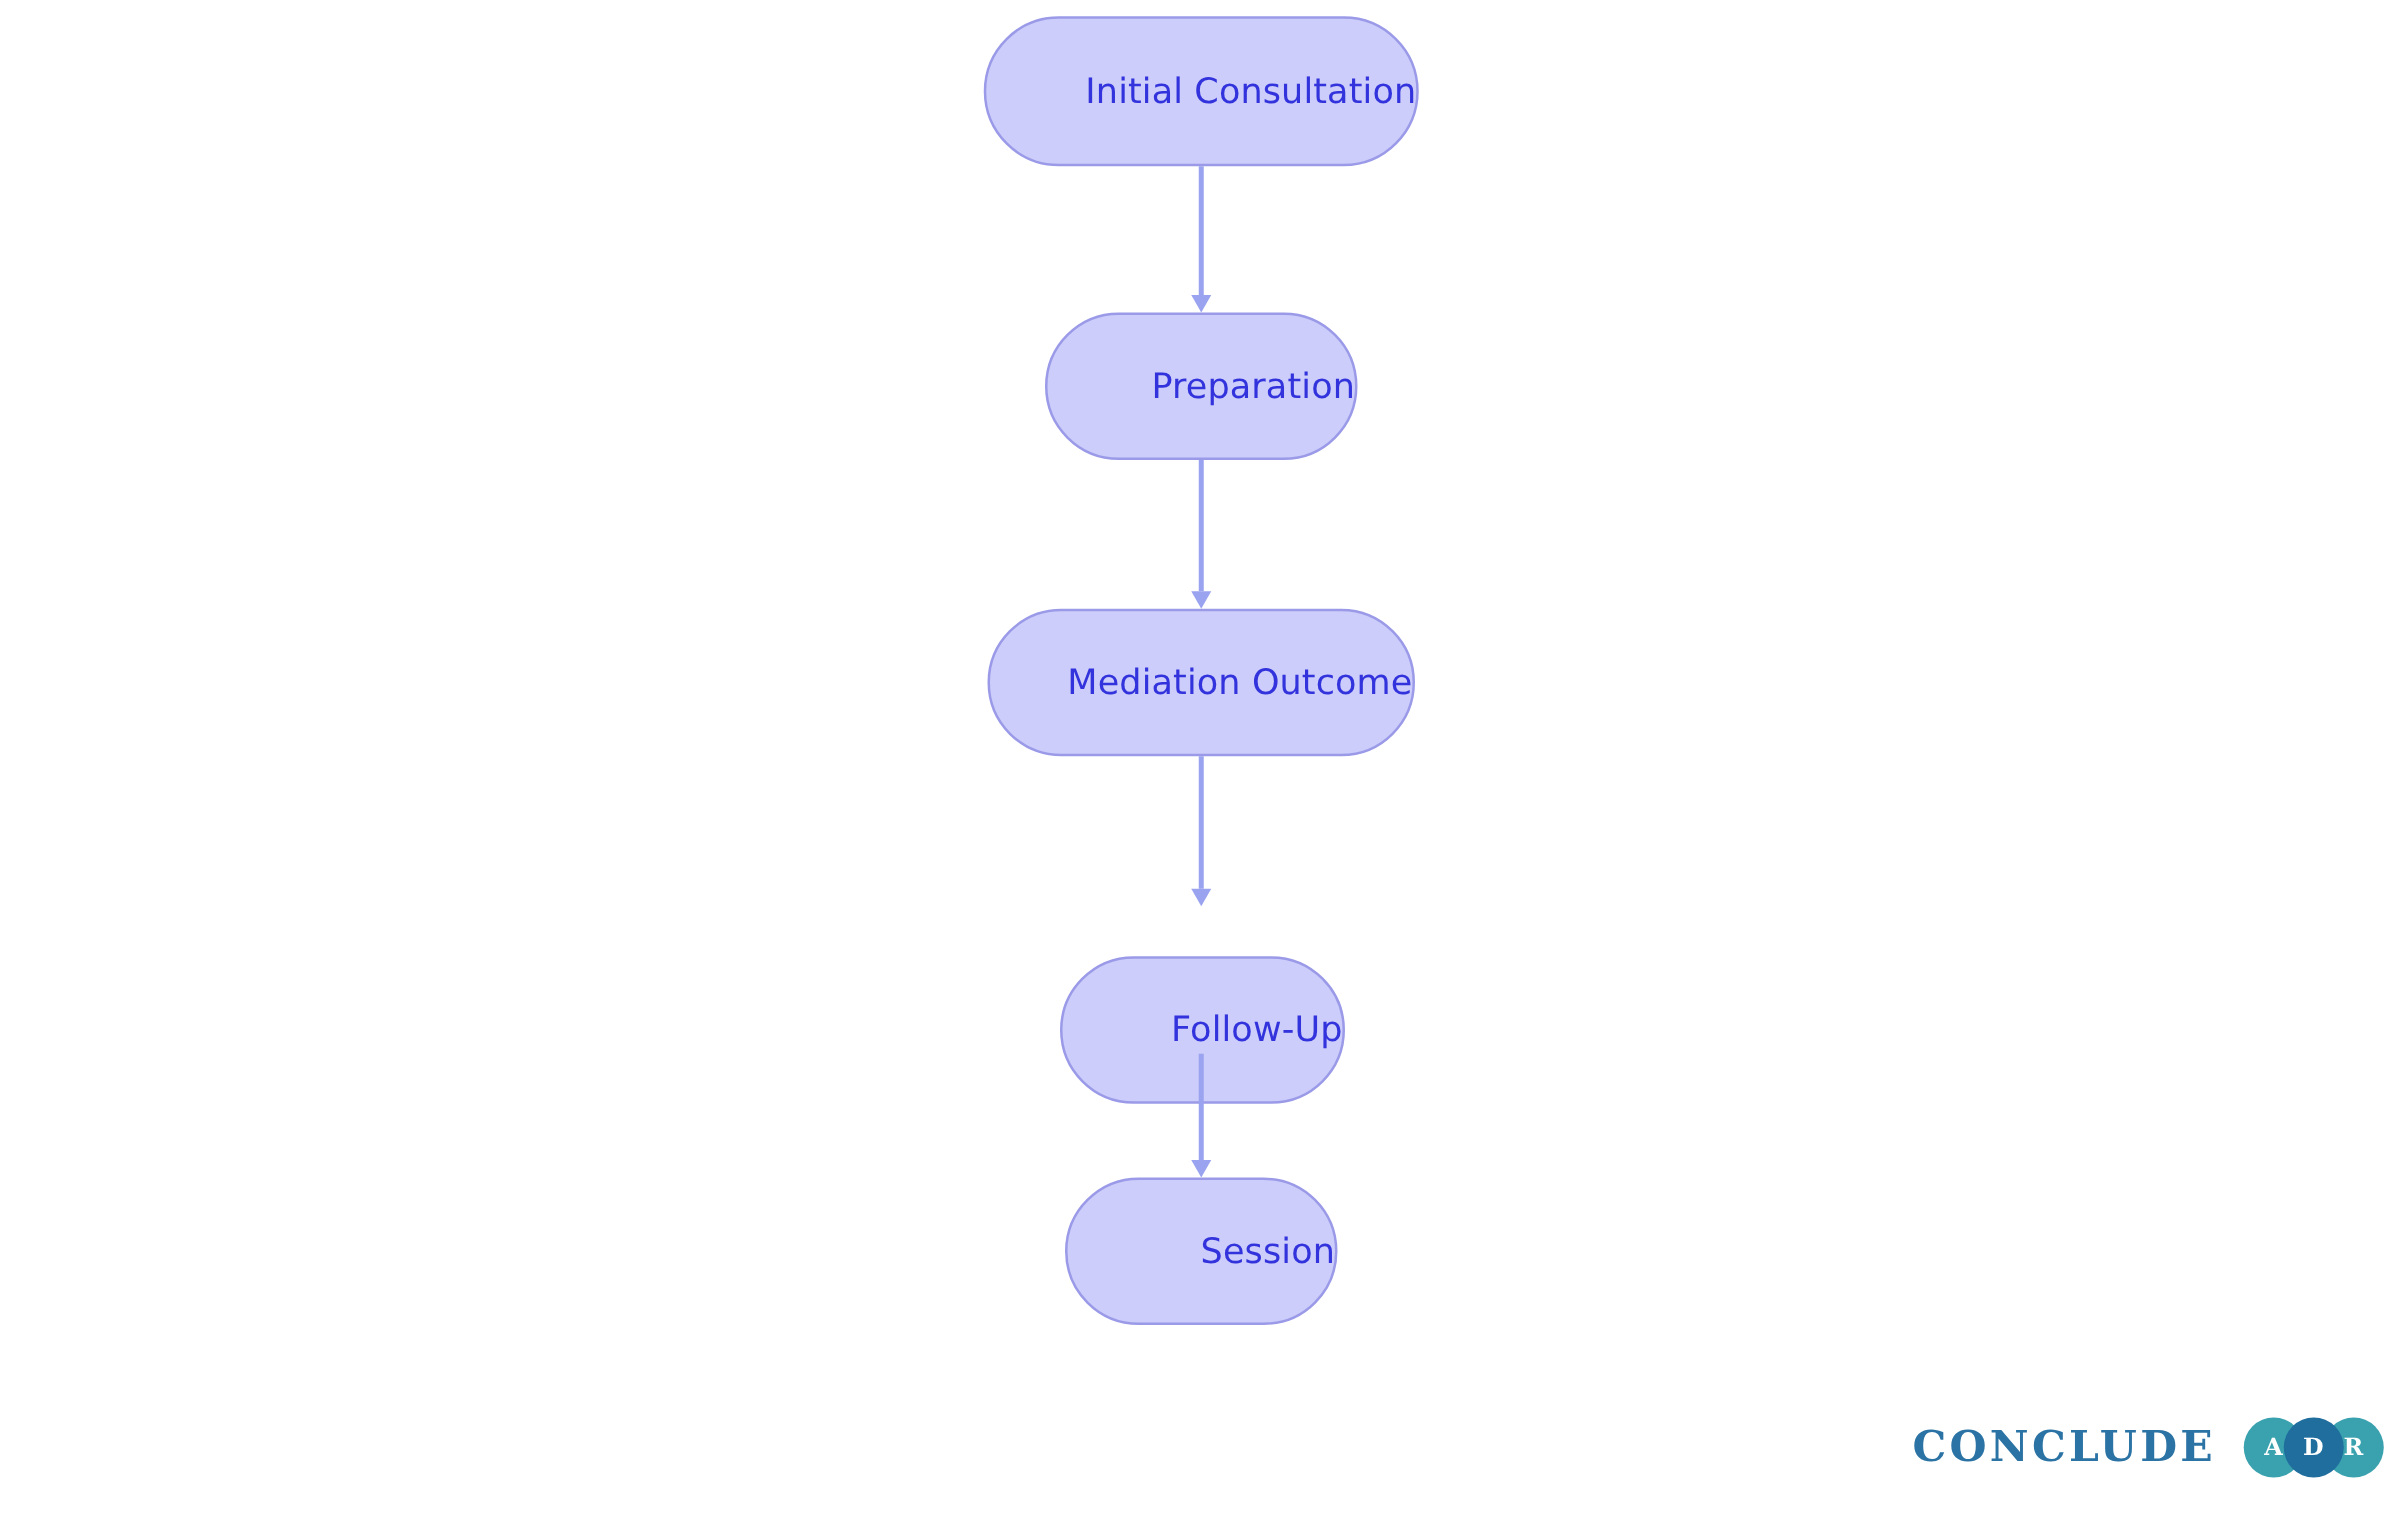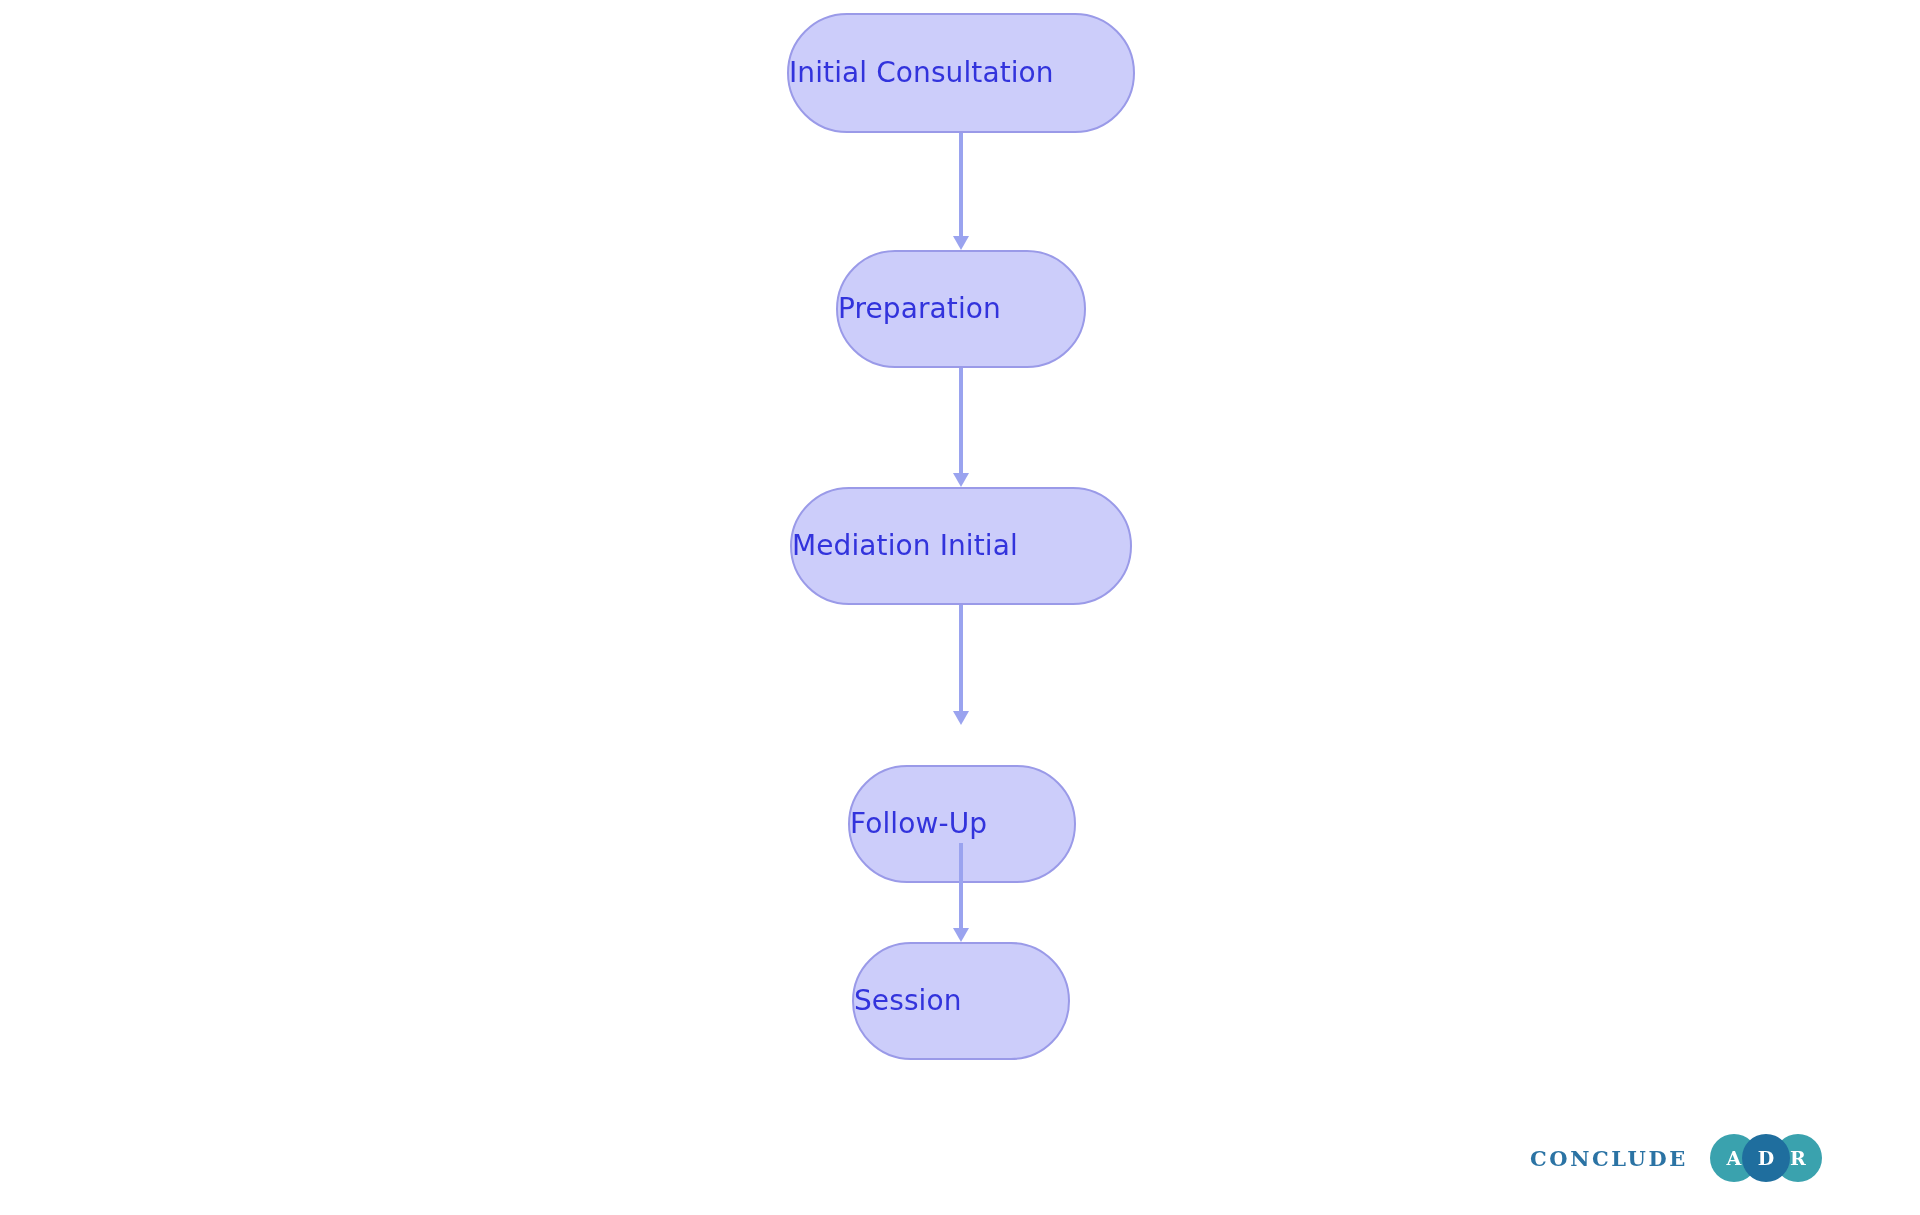--- a/index.html
+++ b/index.html
@@ -26,21 +26,21 @@
 
   
   .node {
     position: absolute;
     box-sizing: border-box;
     background: #cccdfa;
     border: 2px solid #9a9ae8;
     border-radius: 999px;
     display: flex;
     align-items: center;
-    justify-content: flex-start;
+    justify-content: flex-end;
     color: #3233dc;
     font-family: "DejaVu Sans", "Liberation Sans", sans-serif;
     font-size: 28px;
     font-weight: 400;
     letter-spacing: 0.1px;
     white-space: nowrap;
     user-select: none;
   }
 
   .node-label {
@@ -101,21 +101,21 @@
   #brand-logo {
     position: absolute;
     left: 1530px;
     top: 1130px;
     height: 56px;
     display: flex;
     align-items: center;
   }
   #brand-wordmark {
     font-family: "DejaVu Serif", "Liberation Serif", serif;
-    font-size: 21px;
+    font-size: 34px;
     font-weight: 700;
     letter-spacing: 2.6px;
     color: #2b73a4;
     line-height: 1;
     margin-right: 22px;
     white-space: nowrap;
     user-select: none;
   }
   #brand-circles {
     position: relative;
@@ -158,21 +158,21 @@
   <div class="node" id="node-1">
     <span class="node-label">Preparation</span>
   </div>
 
   <div class="edge" id="edge-1">
     <span class="edge-line"></span>
     <span class="edge-head"></span>
   </div>
 
   <div class="node" id="node-2">
-    <span class="node-label">Mediation Initial</span>
+    <span class="node-label">Mediation Outcome</span>
   </div>
 
   <div class="edge" id="edge-2">
     <span class="edge-line"></span>
     <span class="edge-head"></span>
   </div>
 
   <div class="node" id="node-3">
     <span class="node-label">Follow-Up</span>
   </div>

